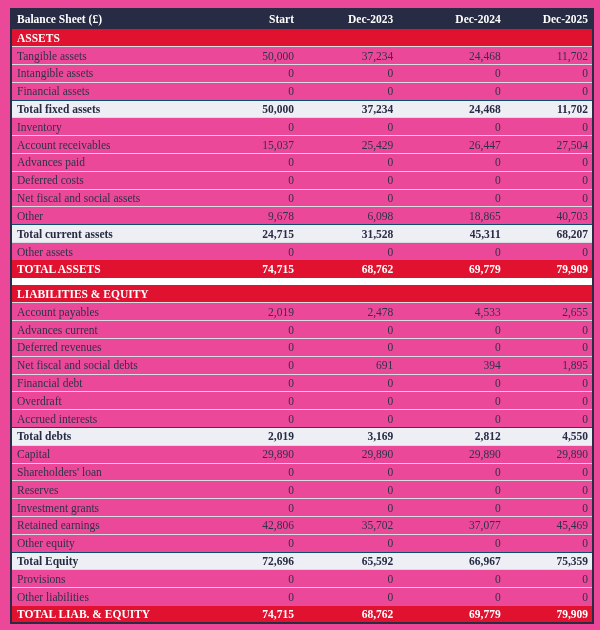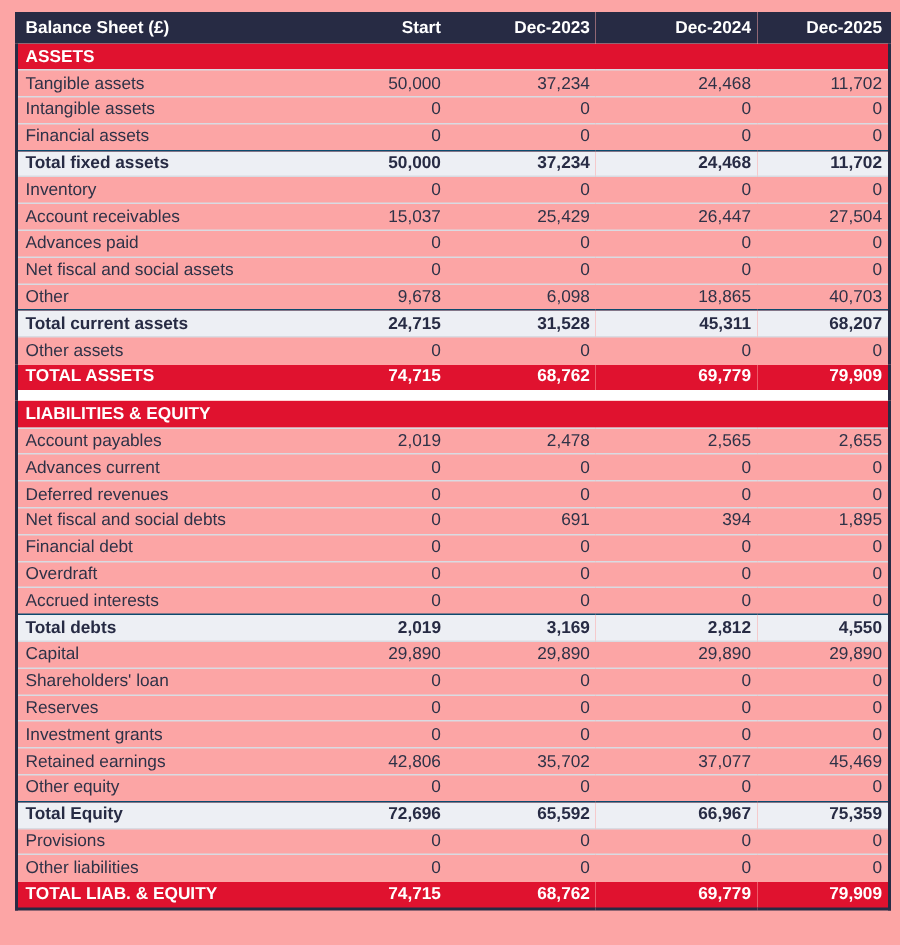--- a/index.html
+++ b/index.html
@@ -1,22 +1,22 @@
 <!DOCTYPE html>
 <html><head>
 <meta charset="utf-8">
 <style>
   html, body { margin: 0; padding: 0; background: #ffffff; }
   .page {
     width: 600px;
     height: 630px;
-    background: #fca5a5;
+    background: #ec4899;
     box-sizing: border-box;
     padding: 8px 6px 6px 10px;
-    font-family: Liberation Sans, sans-serif;
+    font-family: Liberation Serif, serif;
     font-size: 11.5px;
     color: #2e3247;
   }
   table.bs {
     width: 584px;
     border-collapse: collapse;
     table-layout: fixed;
     border-left: 2px solid #272b44;
     border-right: 2px solid #272b44;
     border-bottom: 2px solid #272b44;
@@ -142,20 +142,27 @@
           <td class="num">27,504</td>
         </tr>
         <tr class="body-row">
           <td class="label">Advances paid</td>
           <td class="num">0</td>
           <td class="num">0</td>
           <td class="num">0</td>
           <td class="num">0</td>
         </tr>
         <tr class="body-row">
+          <td class="label">Deferred costs</td>
+          <td class="num">0</td>
+          <td class="num">0</td>
+          <td class="num">0</td>
+          <td class="num">0</td>
+        </tr>
+        <tr class="body-row">
           <td class="label">Net fiscal and social assets</td>
           <td class="num">0</td>
           <td class="num">0</td>
           <td class="num">0</td>
           <td class="num">0</td>
         </tr>
         <tr class="body-row">
           <td class="label">Other</td>
           <td class="num">9,678</td>
           <td class="num">6,098</td>
@@ -186,21 +193,21 @@
         <tr class="spacer-row">
           <td colspan="5"></td>
         </tr>
         <tr class="section-row">
           <td colspan="5">LIABILITIES &amp; EQUITY</td>
         </tr>
         <tr class="body-row">
           <td class="label">Account payables</td>
           <td class="num">2,019</td>
           <td class="num">2,478</td>
-          <td class="num">2,565</td>
+          <td class="num">4,533</td>
           <td class="num">2,655</td>
         </tr>
         <tr class="body-row">
           <td class="label">Advances current</td>
           <td class="num">0</td>
           <td class="num">0</td>
           <td class="num">0</td>
           <td class="num">0</td>
         </tr>
         <tr class="body-row">

